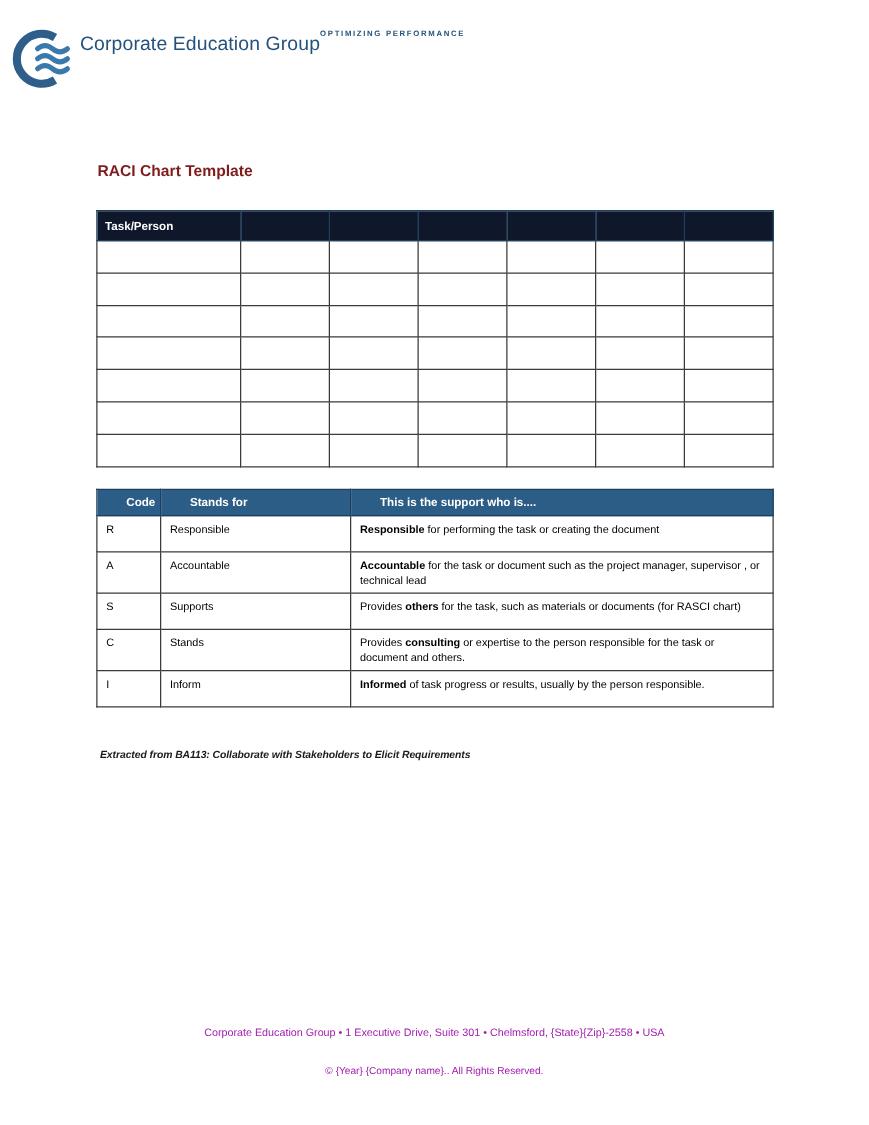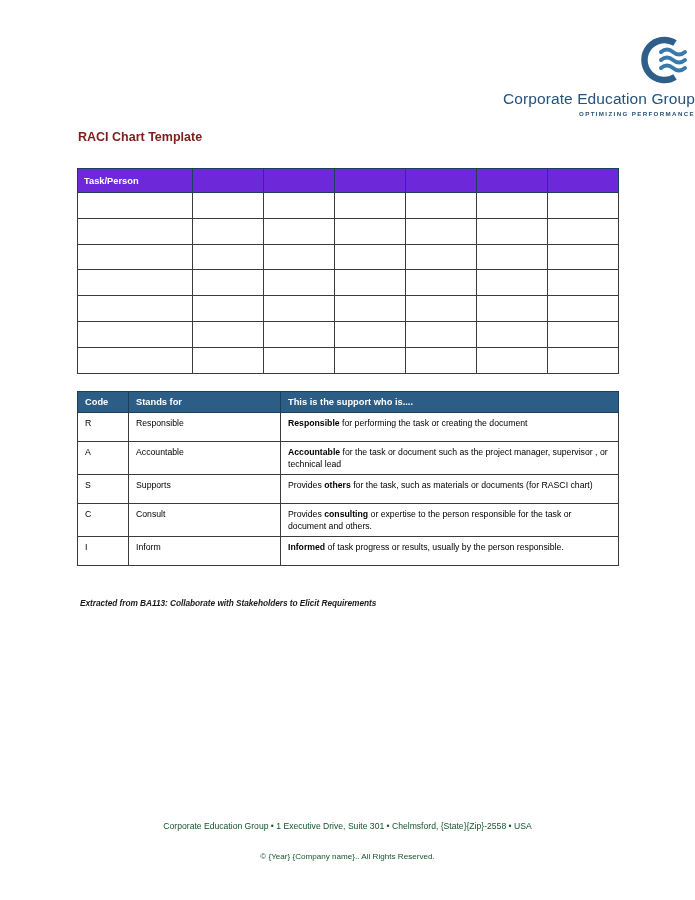--- a/index.html
+++ b/index.html
@@ -10,24 +10,24 @@
     background: #ffffff;
     font-family: "Liberation Sans", sans-serif;
     color: #000000;
     position: relative;
     overflow: hidden;
   }
 
   
   .logo-block {
     width: 100%;
-    padding-top: 35px;
+    padding-top: 22px;
     display: flex;
-    flex-direction: column;
-    align-items: flex-end;
+    flex-direction: row;
+    align-items: flex-start;
   }
   .logo-mark {
     width: 64px;
     height: 50px;
     display: block;
   }
   .logo-wordmark {
     margin-top: 5px;
     font-size: 15.5px;
     color: #24527d;
@@ -62,21 +62,21 @@
     left: 77px;
     top: 168px;
     width: 541px;
   }
   .raci-grid td, .raci-grid th {
     border: 1px solid #3b3b3b;
     height: 25.8px;
     padding: 0 6px;
   }
   .raci-grid thead th {
-    background: #6d28d9;
+    background: #0f172a;
     color: #ffffff;
     font-size: 9.3px;
     font-weight: bold;
     text-align: left;
     height: 24px;
     border: 1px solid #1d3f5c;
   }
 
   .legend-table {
     position: absolute;
@@ -88,21 +88,21 @@
     border: 1px solid #3b3b3b;
     vertical-align: top;
     padding: 4px 7px 4px 7px;
   }
   .legend-table thead th {
     background: #2b5d87;
     color: #ffffff;
     font-size: 9.3px;
     font-weight: bold;
     text-align: left;
-    padding: 5px 7px;
+    padding: 5px 23px;
     border: 1px solid #1d3f5c;
   }
   .legend-table tbody td {
     font-size: 8.7px;
     line-height: 1.38;
     height: 29px;
   }
   .legend-table tbody td b { font-weight: bold; }
 
   
@@ -117,21 +117,21 @@
     letter-spacing: -0.05px;
   }
 
   
   .footer {
     position: absolute;
     left: 0;
     top: 820px;
     width: 100%;
     text-align: center;
-    color: #14532d;
+    color: #a21caf;
   }
   .footer-line {
     font-size: 8.6px;
     line-height: 1.55;
   }
   .footer-copyright {
     font-size: 8.1px;
     margin-top: 19px;
   }
 </style>
@@ -263,21 +263,21 @@
       <td>Accountable</td>
       <td><b>Accountable</b><span> for the task or document such as the project manager,  supervisor  , or technical lead</span></td>
     </tr>
     <tr>
       <td>S</td>
       <td>Supports</td>
       <td><span>Provides  </span><b>others</b><span> for the task, such as materials  or documents (for RASCI chart)</span></td>
     </tr>
     <tr>
       <td>C</td>
-      <td>Consult</td>
+      <td>Stands</td>
       <td><span>Provides  </span><b>consulting</b><span> or expertise to the person responsible  for the task or document  and others.</span></td>
     </tr>
     <tr>
       <td>I</td>
       <td>Inform</td>
       <td><b>Informed</b><span> of task progress  or results, usually  by the person responsible.</span></td>
     </tr>
   </tbody>
 </table>
 

